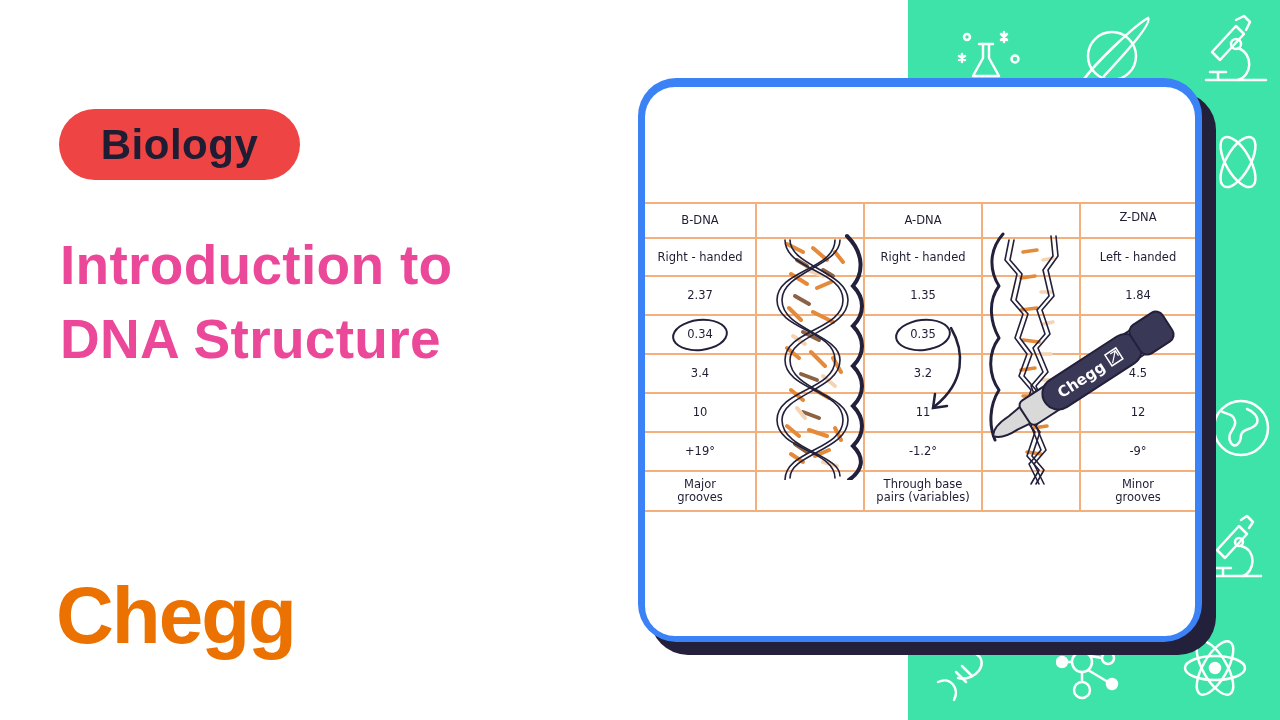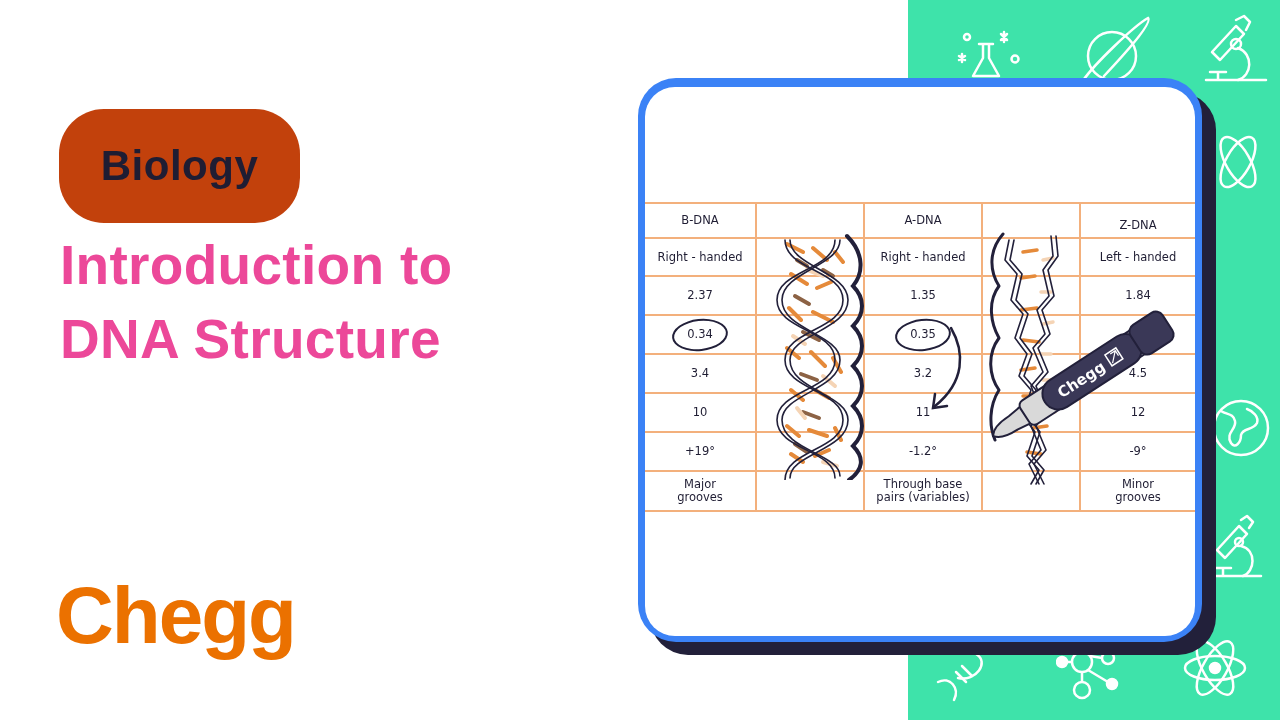--- a/index.html
+++ b/index.html
@@ -9,22 +9,22 @@
     font-family: "Liberation Sans", "DejaVu Sans", sans-serif;
   }
   .green-panel {
     position: absolute; left: 908px; top: 0; width: 372px; height: 720px;
     background: #3ee3aa;
   }
   .bg-icon { position: absolute; }
   .bg-icon svg { display: block; }
 
   .subject-pill {
-    position: absolute; left: 59px; top: 109px; width: 241px; height: 114px;
-    border-radius: 45px; background: #c2410c;
+    position: absolute; left: 59px; top: 109px; width: 241px; height: 71px;
+    border-radius: 45px; background: #ef4444;
     display: flex; align-items: center; justify-content: center;
     color: #1f1d33; font-weight: 700; font-size: 42px; letter-spacing: 0.5px;
   }
   .title {
     position: absolute; left: 60px; top: 228px; margin: 0;
     color: #ec4899; font-weight: 700; font-size: 55px; line-height: 74px;
     letter-spacing: 0.3px;
   }
   .brand-logo {
     position: absolute; left: 56px; top: 570px;
@@ -230,21 +230,21 @@
             <path d="M22 10 L18 30 L30 44 L24 70 L36 84 L28 108 L40 124 L32 146 L44 160 L36 186 L48 202 L40 226 L52 240 L44 254"></path>
             <path d="M27 10 L23 30 L35 44 L29 70 L41 84 L33 108 L45 124 L37 146 L49 160 L41 186 L53 202 L45 226 L57 240 L49 254"></path>
             <path d="M64 6 L66 26 L56 40 L62 66 L50 80 L58 104 L46 118 L56 142 L44 156 L54 182 L44 196 L54 220 L42 234 L52 254"></path>
             <path d="M69 6 L71 26 L61 40 L67 66 L55 80 L63 104 L51 118 L61 142 L49 156 L59 182 L49 196 L59 220 L47 234 L57 254"></path>
           </g>
           <path d="M16 4 C 2 20, 2 40, 12 56 C 0 72, 4 94, 12 108 C 0 124, 2 146, 12 160 C 2 176, 2 196, 8 210" stroke="#22203a" stroke-width="3"></path>
         </svg>
       </div>
 
       <div class="tcol" style="left:436px;width:114px;">
-        <div class="cell" style="top:10px;height:27px;border-radius:10px;">Z-DNA</div>
+        <div class="cell" style="top:2px;height:27px;border-radius:10px;">Z-DNA</div>
         <div class="cell" style="top:37px;height:36px;text-align:center;">Left - handed</div>
         <div class="cell" style="top:75px;height:37px;">1.84</div>
         <div class="cell" style="top:114px;height:37px;"></div>
         <div class="cell" style="top:153px;height:37px;">4.5</div>
         <div class="cell" style="top:192px;height:37px;">12</div>
         <div class="cell" style="top:231px;height:37px;">-9°</div>
         <div class="cell" style="top:270px;height:38px;padding:0 28px;box-sizing:border-box;">Minor grooves</div>
       </div>
     </div>
 

